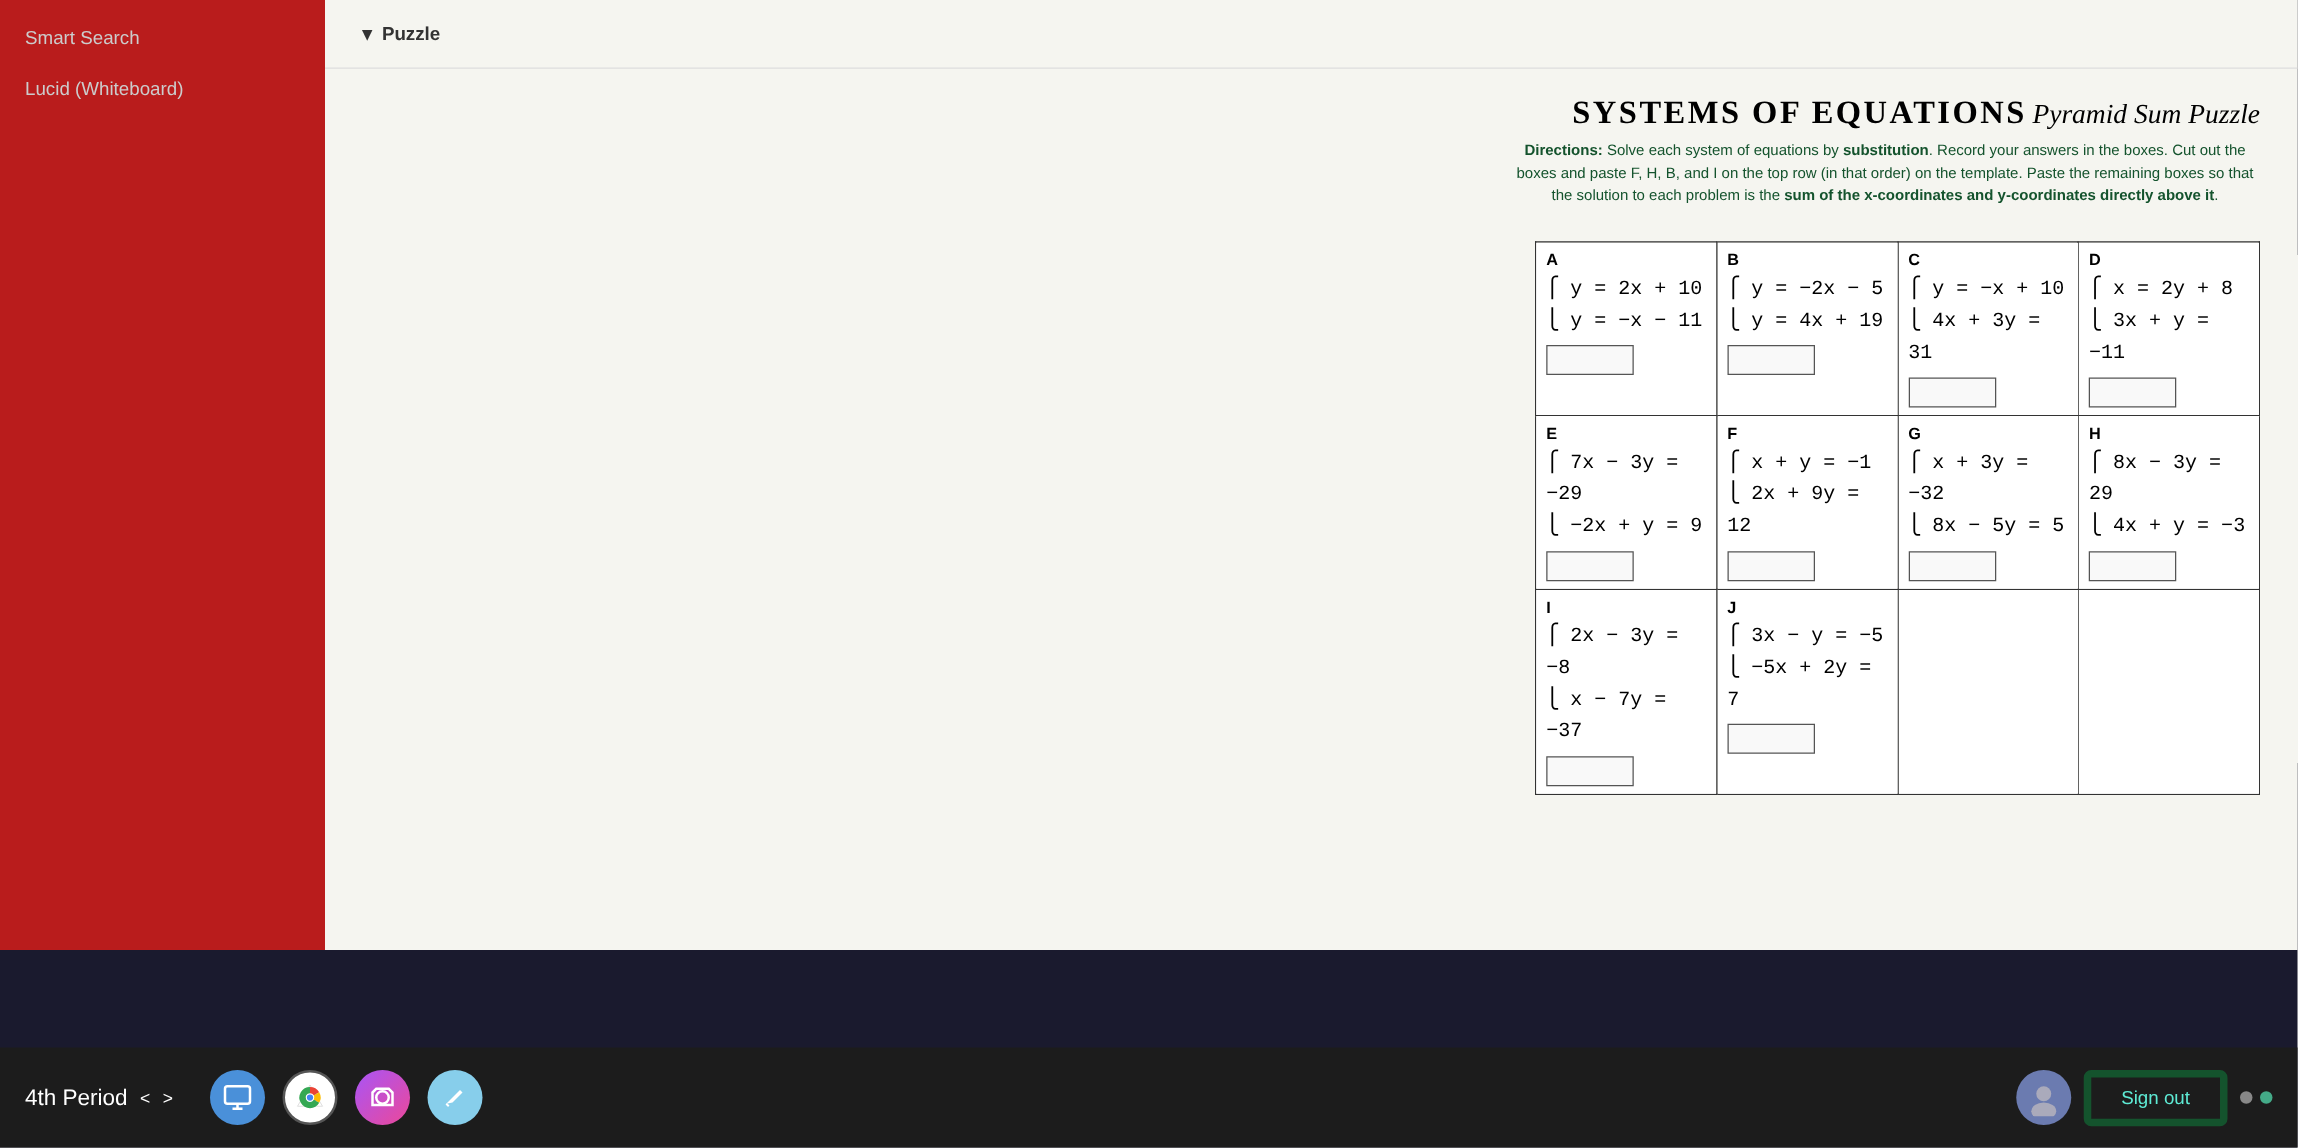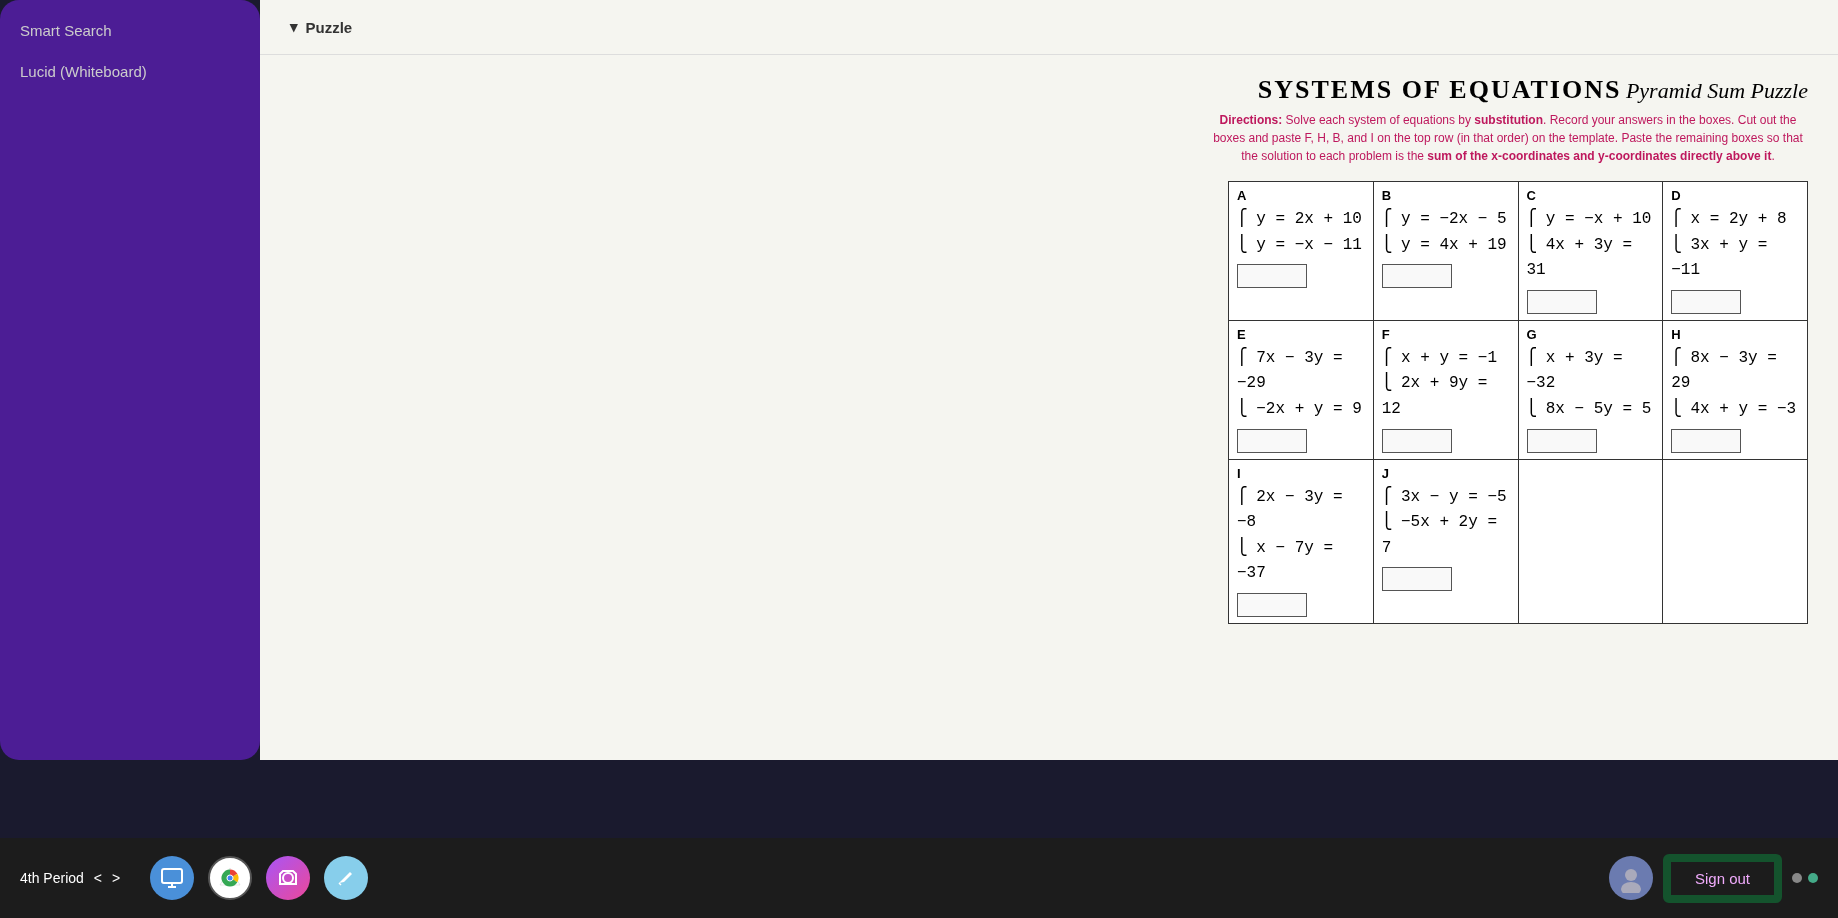--- a/index.html
+++ b/index.html
@@ -13,25 +13,24 @@
       flex-direction: column;
     }
 
     
     .sidebar {
       position: absolute;
       left: 0;
       top: 0;
       width: 260px;
       height: 760px;
-      background: #4c1d95;
+      background: #b91c1c;
       padding: 10px 0;
       display: flex;
       flex-direction: column;
-      border-radius: 19px;
     }
     .sidebar-item {
       padding: 12px 20px;
       color: #ccc;
       font-size: 15px;
       cursor: pointer;
     }
 
     
     .main-content {
@@ -84,22 +83,22 @@
       font-size: 22px;
       font-style: italic;
       margin-bottom: 10px;
     }
 
     .directions {
       font-size: 12px;
       text-align: center;
       max-width: 600px;
       line-height: 1.5;
-      margin-bottom: 16px;
-      color: #be185d;
+      margin-bottom: 28px;
+      color: #14532d;
     }
     .directions strong {
       font-weight: bold;
     }
 
     
     .puzzle-table {
       border-collapse: collapse;
       width: 580px;
       border: 1px solid #333;
@@ -149,21 +148,21 @@
       align-items: center;
       padding: 0 20px;
       gap: 10px;
     }
 
     .taskbar-period {
       display: flex;
       align-items: flex-end;
       gap: 6px;
       color: #fff;
-      font-size: 14px;
+      font-size: 18px;
     }
     .taskbar-nav {
       color: #fff;
       font-size: 14px;
       cursor: pointer;
     }
 
     .taskbar-icons {
       display: flex;
       align-items: center;
@@ -182,22 +181,22 @@
     }
 
     .icon-blue { background: #4a90d9; }
     .icon-purple { background: linear-gradient(135deg, #a855f7, #ec4899); }
     .icon-light-blue { background: #87ceeb; }
 
     .spacer { flex: 1; }
 
     .sign-out-btn {
       background: transparent;
-      border: 8px solid #14532d;
-      color: #f0abfc;
+      border: 6px solid #14532d;
+      color: #5eead4;
       padding: 8px 24px;
       border-radius: 6px;
       font-size: 15px;
       cursor: pointer;
     }
 
     .taskbar-dots {
       color: #fff;
       font-size: 18px;
       display: flex;

